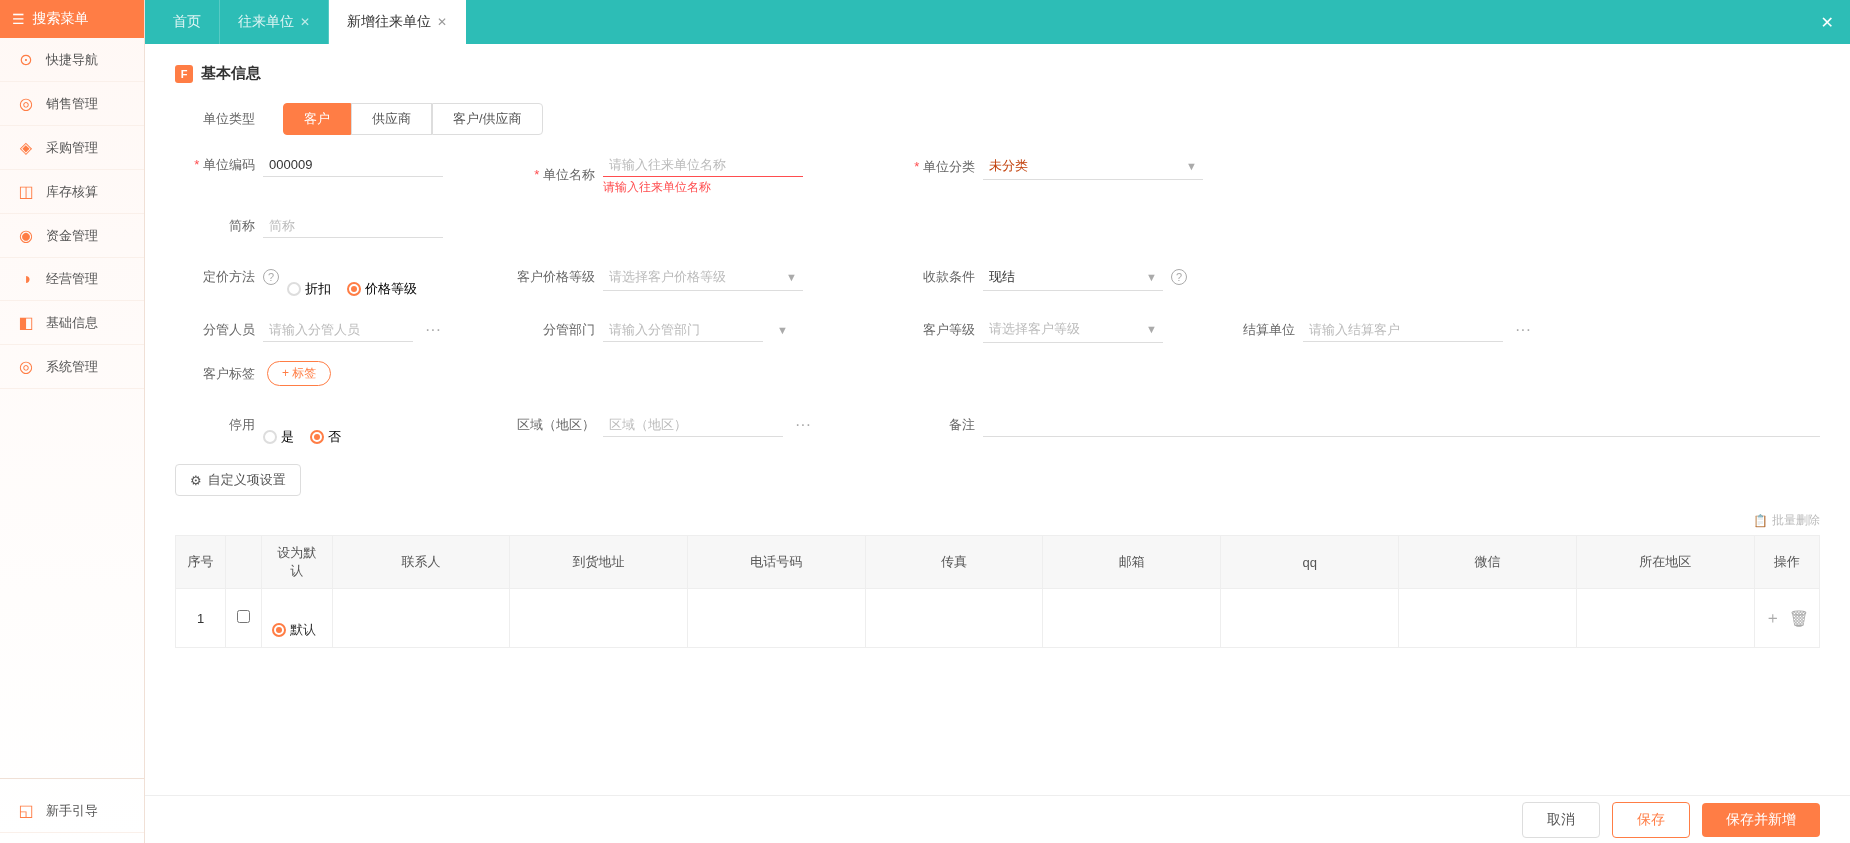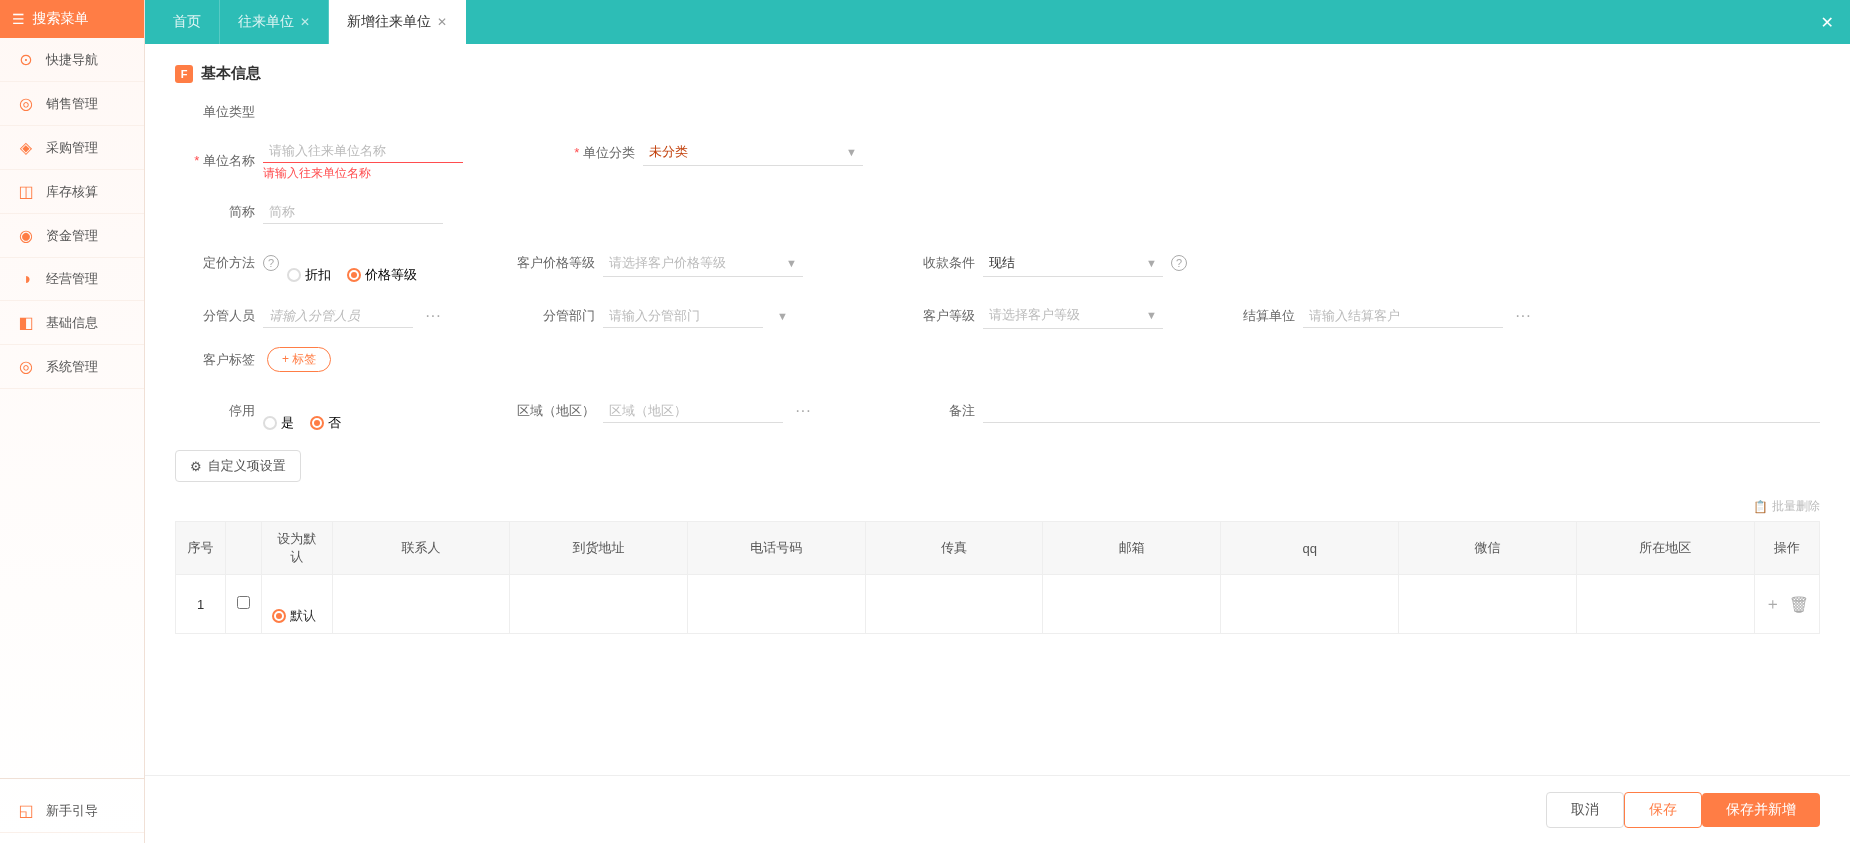--- a/index.html
+++ b/index.html
@@ -293,27 +293,28 @@
       border: 1px solid #eee;
       padding: 8px 10px;
       text-align: center;
       color: #333;
     }
     .data-table .checkbox-col { width: 36px; }
     .data-table .seq-col { width: 50px; }
 
     
     .bottom-bar {
-      height: 68px;
+      height: 48px;
       background: white;
       border-top: 1px solid #eee;
       display: flex;
       align-items: center;
       justify-content: flex-end;
       padding: 8px 30px;
+      gap: 12px;
     }
     .btn-cancel {
       padding: 8px 24px;
       border: 1px solid #ddd;
       background: white;
       border-radius: 4px;
       font-size: 14px;
       color: #555;
       cursor: pointer;
     }
@@ -419,24 +420,33 @@
   <div class="content">
 
     <div class="section-title">
       <div class="section-title-icon">F</div>
       <span>基本信息</span>
     </div>
 
     <div class="form-row">
       <div class="form-field" style="flex:0 0 auto; align-items:center; gap:28px;">
         <span class="form-label">单位类型</span>
+        <div class="unit-type-btns">
+          <button class="unit-btn active">客户</button>
+          <button class="unit-btn">供应商</button>
+          <button class="unit-btn">客户/供应商</button>
+        </div>
       </div>
     </div>
 
     <div class="form-row">
+      <div class="form-field" style="flex: 0 0 340px;">
+        <span class="form-label required">单位编码</span>
+        <input class="form-input" type="text" style="max-width: 180px;" value="000009">
+      </div>
       <div class="form-field" style="flex: 0 0 380px;">
         <span class="form-label required">单位名称</span>
         <div class="form-input-wrap">
           <input class="form-input error" type="text" style="max-width: 200px; border-bottom-color: rgb(255, 77, 79);" placeholder="请输入往来单位名称">
           <span class="error-tip">请输入往来单位名称</span>
         </div>
       </div>
       <div class="form-field" style="flex: 1;">
         <span class="form-label required">单位分类</span>
         <div class="form-select" style="max-width:220px;">
@@ -481,21 +491,21 @@
           <span style="color:#333;">现结</span>
           <span class="caret">▼</span>
         </div>
         <span class="q-icon">?</span>
       </div>
     </div>
 
     <div class="form-row" style="align-items:center;">
       <div class="form-field" style="flex: 0 0 340px;">
         <span class="form-label">分管人员</span>
-        <input class="form-input" type="text" style="max-width: 150px; font-style: italic;" placeholder="请输入分管人员">
+        <input class="form-input" type="text" style="max-width: 150px;" placeholder="请输入分管人员">
         <span class="ellipsis-btn">···</span>
       </div>
       <div class="form-field" style="flex: 0 0 380px;">
         <span class="form-label">分管部门</span>
         <input class="form-input" type="text" style="max-width: 160px;" placeholder="请输入分管部门">
         <div class="form-select" style="max-width:20px; border-bottom:none;">
           <span class="caret">▼</span>
         </div>
       </div>
       <div class="form-field" style="flex: 0 0 320px;">

